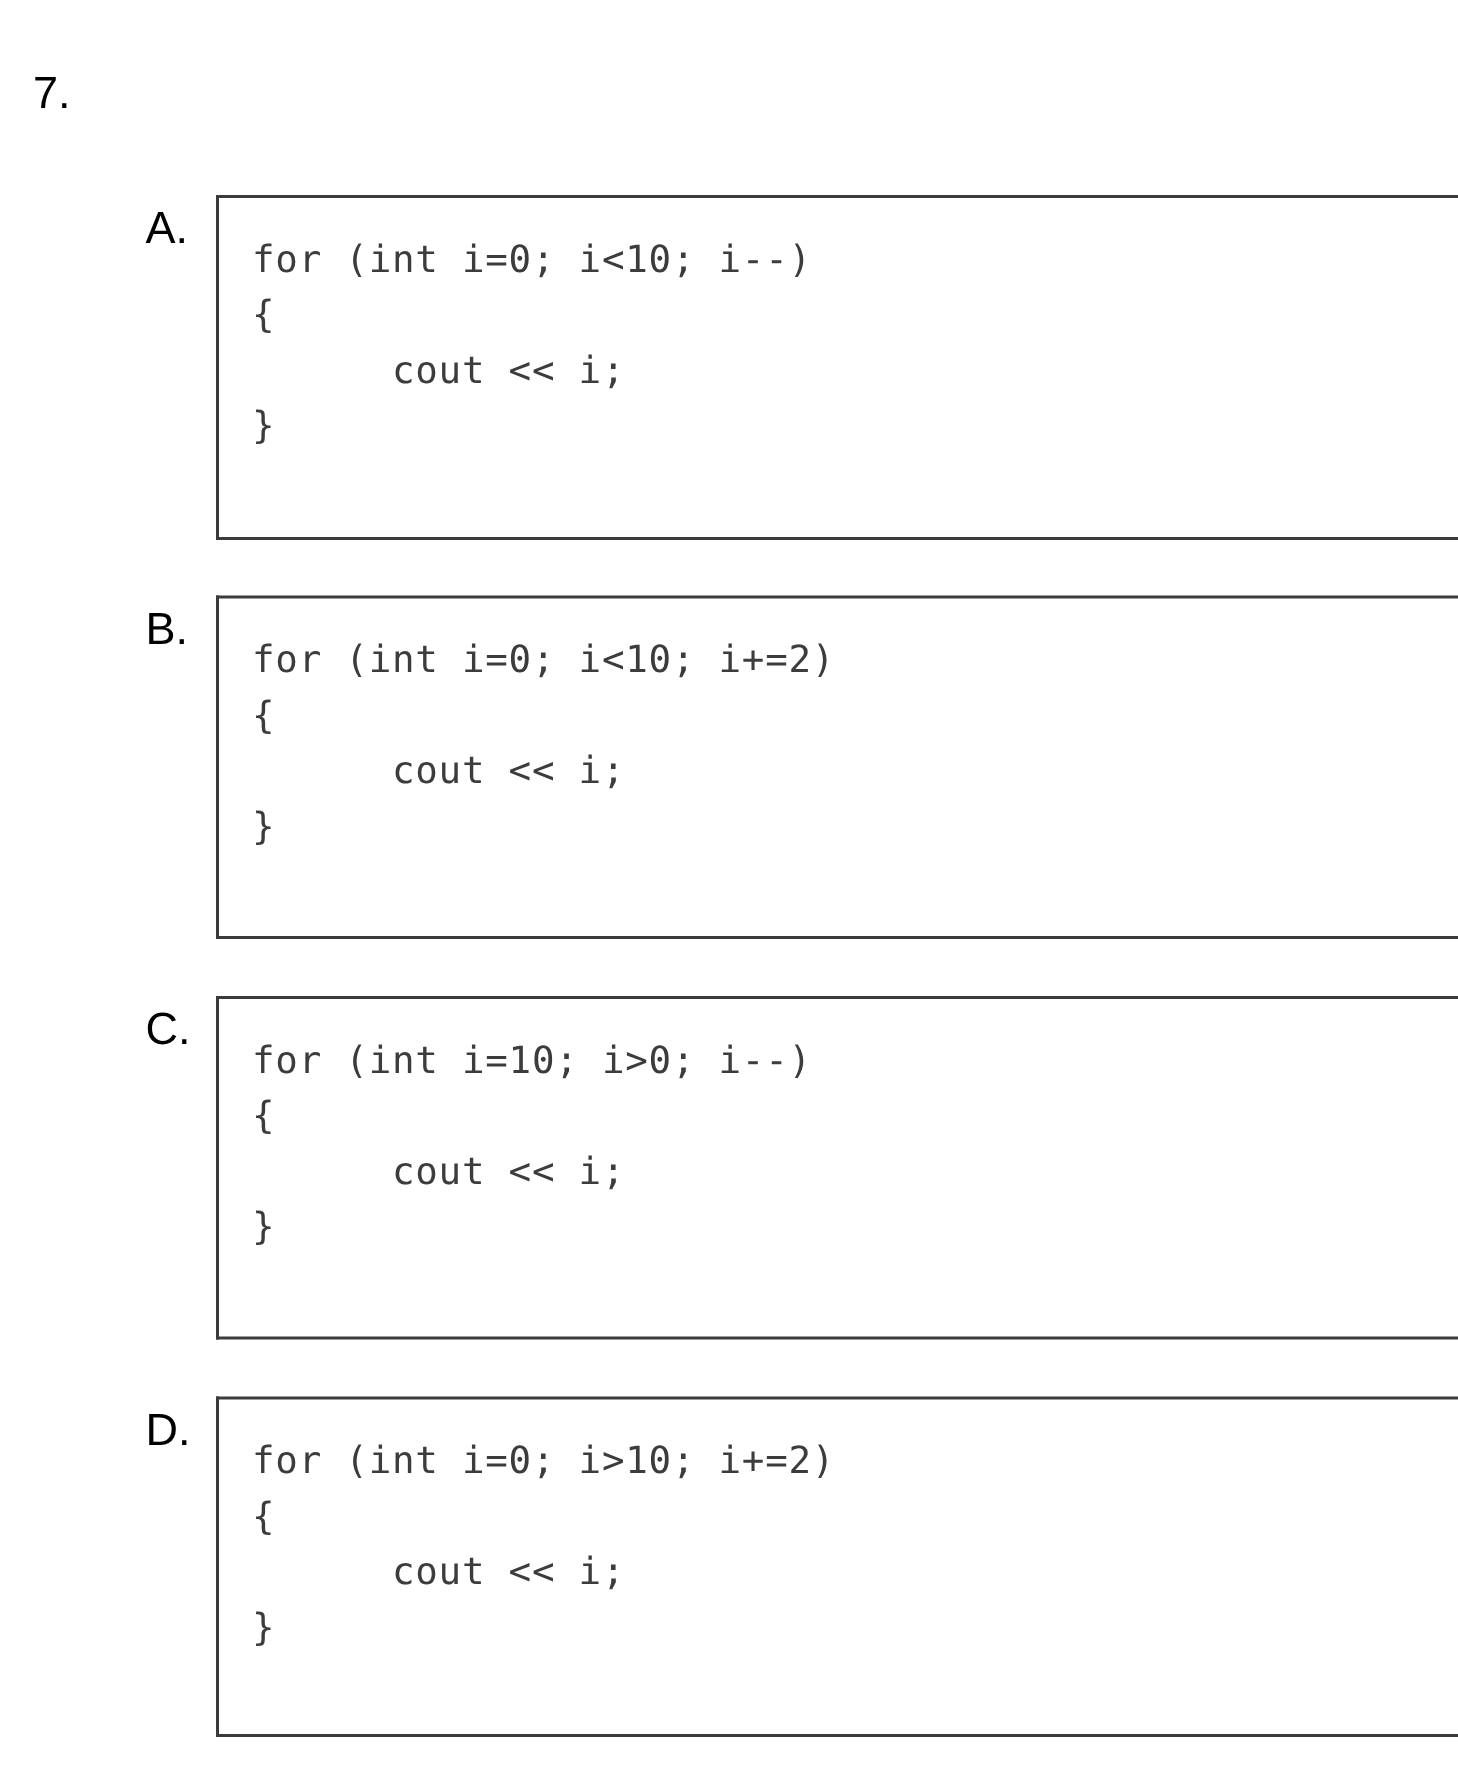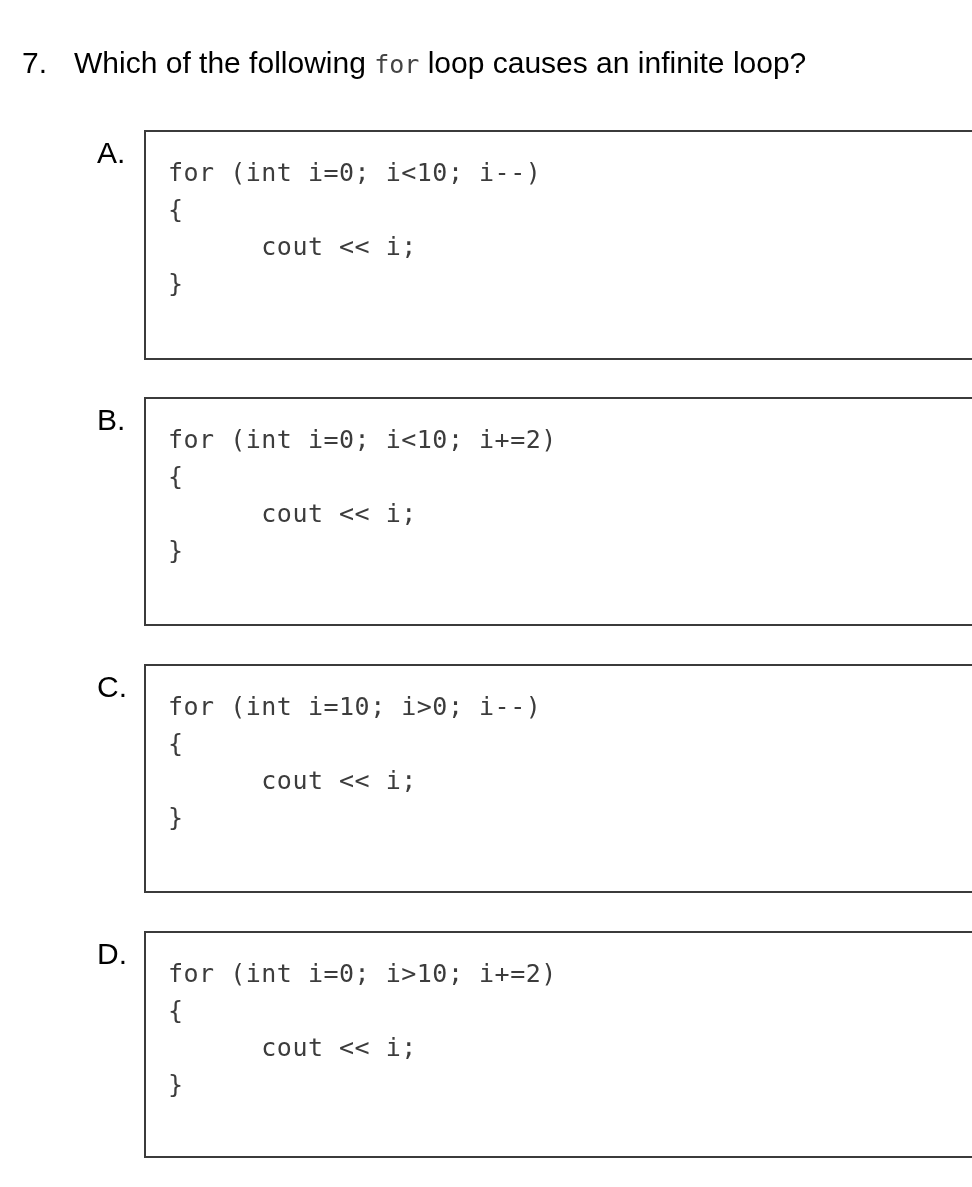--- a/index.html
+++ b/index.html
@@ -92,21 +92,20 @@
   #option-c .option-label { top: 672px; }
 
   #option-d .code-box { top: 931px;  height: 227px; }
   #option-d .option-label { top: 939px; }
 </style>
 </head>
 <body>
 
 <div class="question-row">
   <span class="question-number">7.</span>
-  <span class="question-text"><span>Which of the following </span><span class="mono-inline">for</span><span> loop causes an infinite loop?</span></span>
 </div>
 
 <div class="option" id="option-a">
   <span class="option-label">A.</span>
   <div class="code-box">
     <pre class="code-block">for (int i=0; i&lt;10; i--)
 {
       cout &lt;&lt; i;
 }</pre>
   </div>

